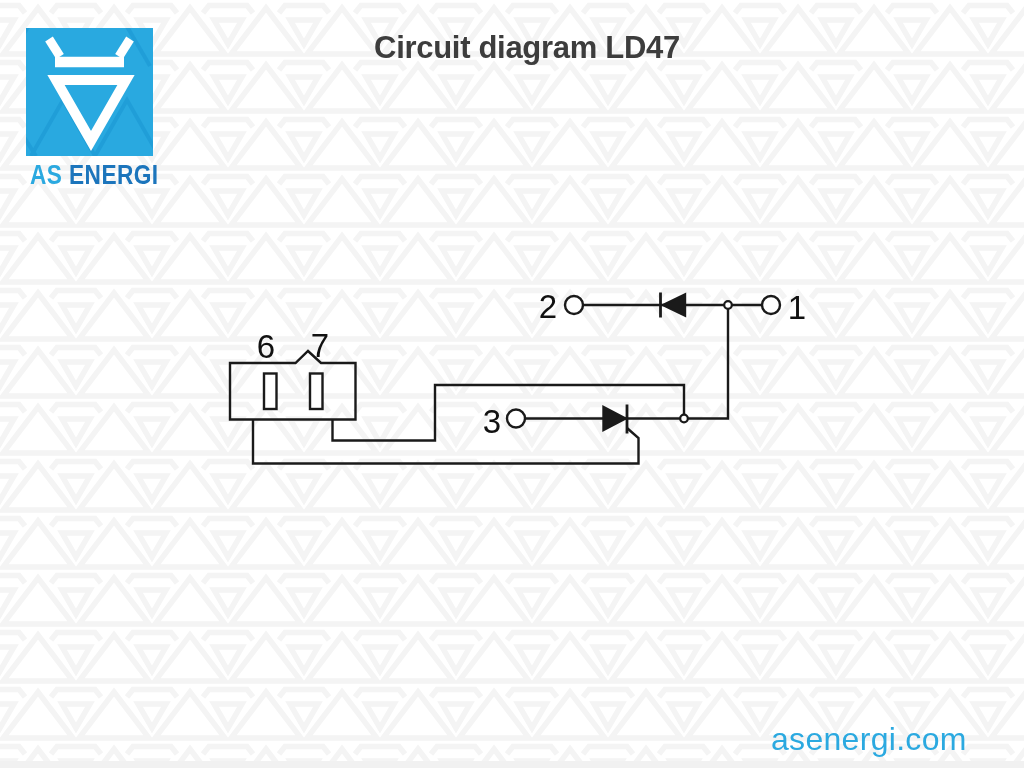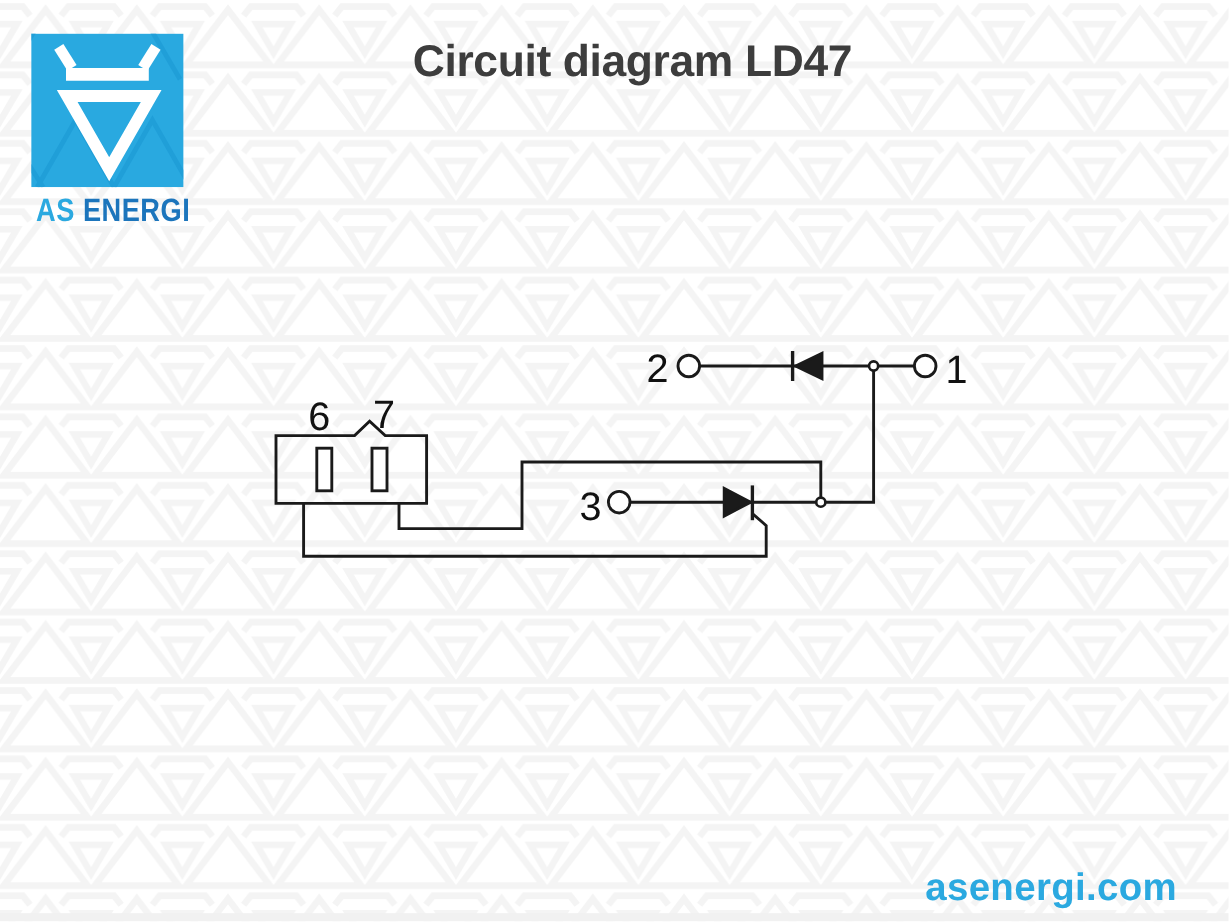--- a/index.html
+++ b/index.html
@@ -15,26 +15,26 @@
   .brand-text{
     position:absolute;left:30px;top:162px;
     font-size:27px;font-weight:700;line-height:1;
     letter-spacing:.5px;white-space:nowrap;
     transform:scaleX(.84);transform-origin:0 0;
   }
   .brand-as{color:#2BA9E0;margin-right:8px;}
   .brand-energi{color:#1C75BC;}
   .page-title{
     position:absolute;left:527px;top:30px;transform:translateX(-50%);
-    font-size:37px;font-weight:700;color:#3D3D3D;
+    font-size:31px;font-weight:700;color:#3D3D3D;
     letter-spacing:-.3px;white-space:nowrap;
   }
   .site-link{
     position:absolute;left:771px;top:721px;
-    font-size:32px;font-weight:700;color:#2BA9E0;
+    font-size:32px;font-weight:400;color:#2BA9E0;
     letter-spacing:.3px;white-space:nowrap;
   }
   .circuit-svg path, .circuit-svg line, .circuit-svg rect, .circuit-svg circle{
     vector-effect:none;
   }
   .circuit-svg text{
     font-family:"Liberation Sans",sans-serif;
     font-size:33px;fill:#111111;
   }
 </style>

